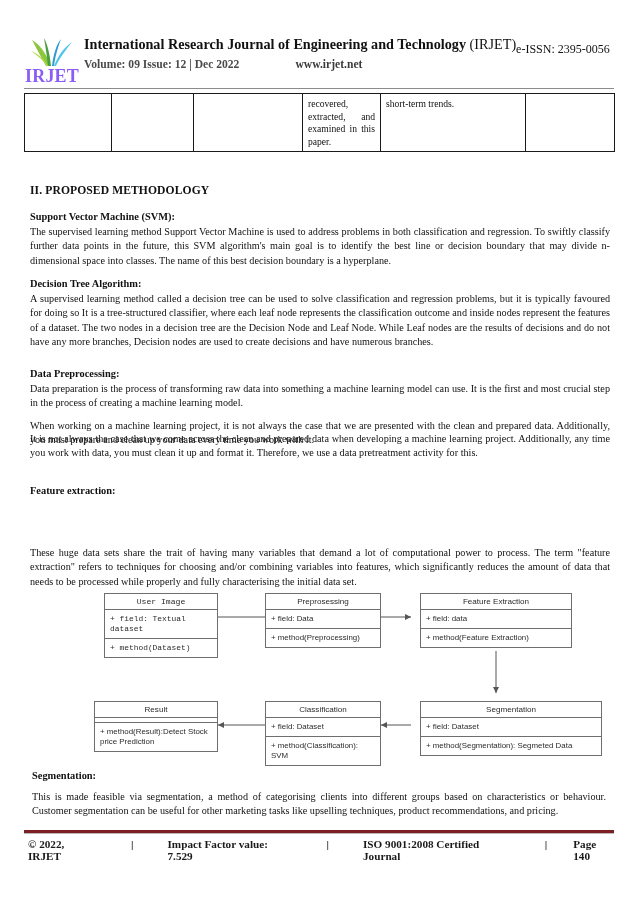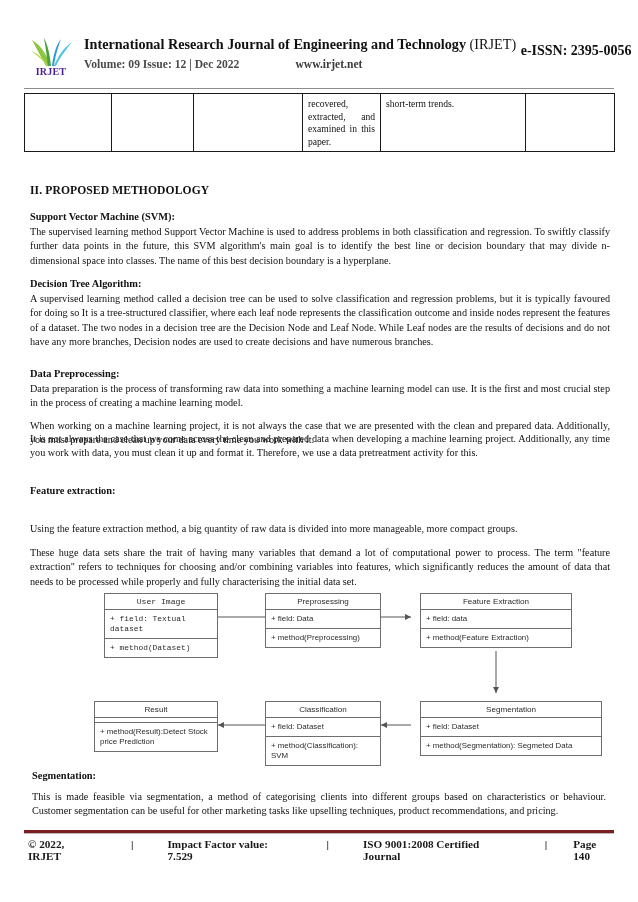--- a/index.html
+++ b/index.html
@@ -22,37 +22,37 @@
     display: flex; align-items: flex-start;
   }
   .logo {
     width: 54px; height: 46px; position: relative; flex: 0 0 54px;
     margin-top: 1px;
   }
   .logo-leaves { position: absolute; left: 4px; top: 0px; width: 46px; height: 30px; }
   .logo-text {
     position: absolute; left: 1px; top: 29px; width: 52px;
     font-family: "Liberation Serif", serif;
-    font-weight: bold; font-size: 10px; letter-spacing: .2px;
-    color: #4c1d95; text-align: center;
+    font-weight: bold; font-size: 18px; letter-spacing: .2px;
+    color: #8b5cf6; text-align: center;
   }
   .hdr-mid { flex: 1 1 auto; padding-left: 6px; }
   .hdr-title {
     font-size: 14.2px; font-weight: bold; line-height: 1.25;
     white-space: nowrap;
   }
   .hdr-title .abbr { font-weight: normal; }
   .hdr-sub {
     font-size: 11.6px; font-weight: bold; color: #4a4a4a;
     margin-top: 4px; display: flex; gap: 56px; align-items: baseline;
   }
   .hdr-sub .url { font-weight: bold; color: #3b3b3b; }
   .hdr-right {
-    flex: 0 0 120px; text-align: center; padding-top: 2px;
-    font-size: 14px; font-weight: bold; line-height: 1.85;
+    flex: 0 0 120px; text-align: left; padding-top: 2px;
+    font-size: 12px; font-weight: normal; line-height: 1.85;
   }
   .hdr-rule {
     position: absolute; left: 24px; top: 88px; width: 590px;
     height: 1px; background: #8c8c8c;
   }
 
   
   .tbl {
     position: absolute; left: 24px; top: 93px; width: 590px; height: 53px;
     border-collapse: collapse; table-layout: fixed;
@@ -173,21 +173,20 @@
 
   <div class="sub-head" style="top:278px">Decision Tree Algorithm:</div>
   <div class="para" style="top:292px">A supervised learning method called a decision tree can be used to solve classification and regression problems, but it is typically favoured for doing so It is a tree-structured classifier, where each leaf node represents the classification outcome and inside nodes represent the features of a dataset. The two nodes in a decision tree are the Decision Node and Leaf Node. While Leaf nodes are the results of decisions and do not have any more branches, Decision nodes are used to create decisions and have numerous branches.</div>
 
   <div class="sub-head" style="top:368px">Data Preprocessing:</div>
   <div class="para" style="top:382px">Data preparation is the process of transforming raw data into something a machine learning model can use. It is the first and most crucial step in the process of creating a machine learning model.</div>
   <div class="para" style="top:419px">When working on a machine learning project, it is not always the case that we are presented with the clean and prepared data. Additionally, you must prepare and clean up your data every time you work with it.</div>
   <div class="para" style="top:432px">It is not always the case that we come across the clean and prepared data when developing a machine learning project. Additionally, any time you work with data, you must clean it up and format it. Therefore, we use a data pretreatment activity for this.</div>
 
   <div class="sub-head" style="top:485px">Feature extraction:</div>
-  <div class="para" style="top:522px">Using the feature extraction method, a big quantity of raw data is divided into more manageable, more compact groups.</div>
   <div class="para" style="top:546px">These huge data sets share the trait of having many variables that demand a lot of computational power to process. The term "feature extraction" refers to techniques for choosing and/or combining variables into features, which significantly reduces the amount of data that needs to be processed while properly and fully characterising the initial data set.</div>
 
   <div class="diagram">
 
     <svg class="arrow-svg" viewBox="0 0 638 175">
       <defs>
         <marker id="ah" markerWidth="7" markerHeight="7" refX="6" refY="3" orient="auto">
           <path d="M0,0 L6,3 L0,6 z" fill="#555"></path>
         </marker>
       </defs>

